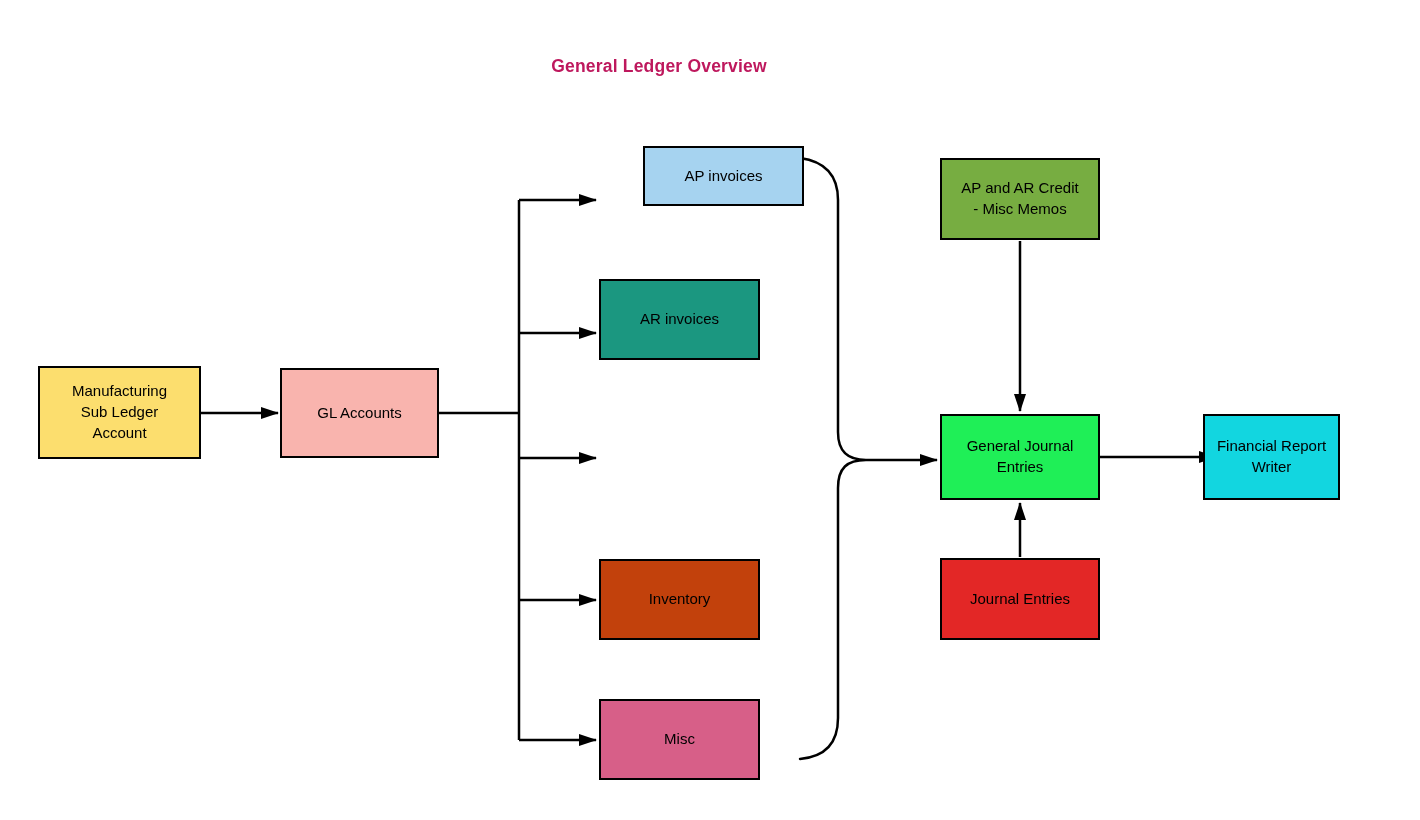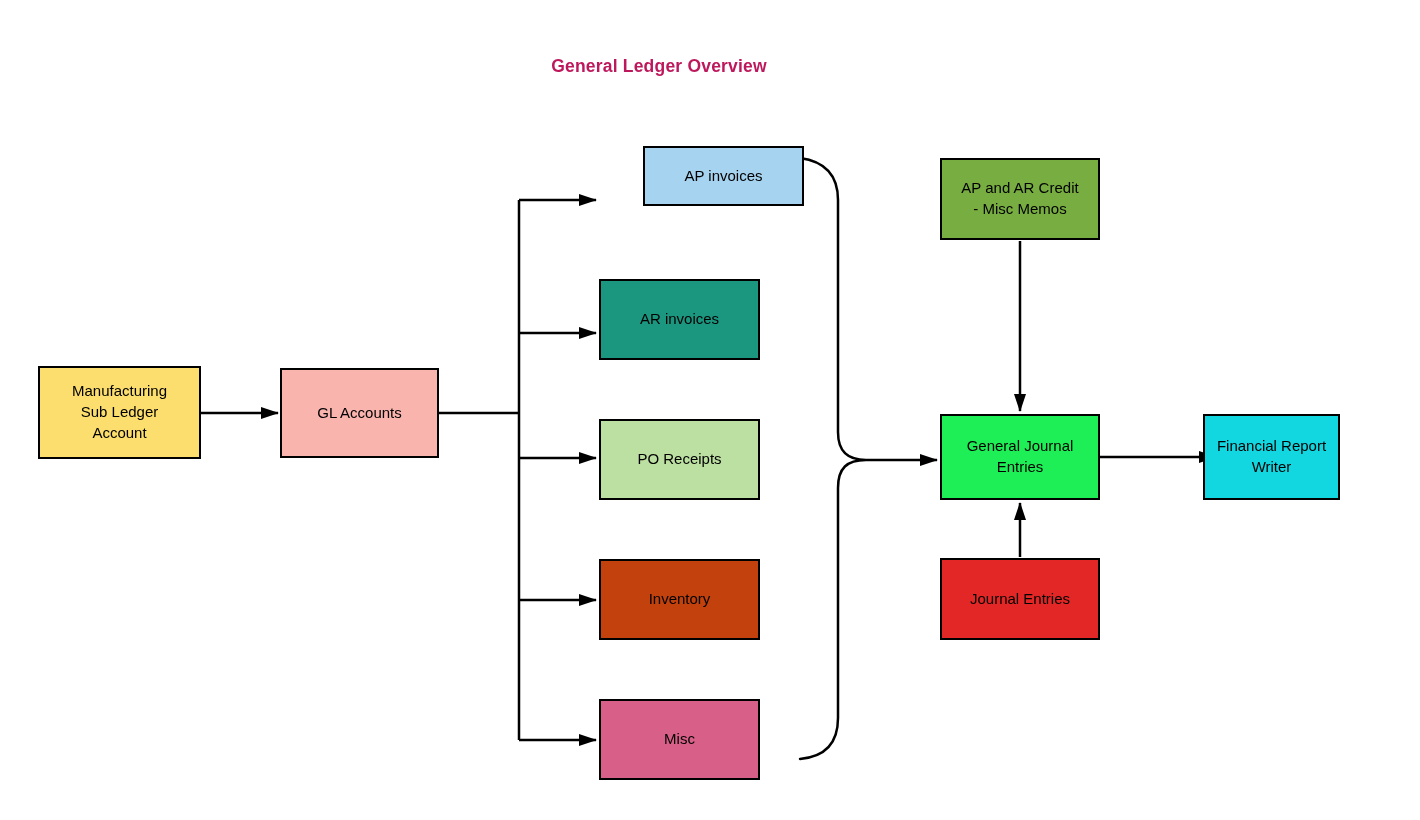--- a/index.html
+++ b/index.html
@@ -113,23 +113,20 @@
   </div>
 
   <div class="node" id="node-ap" style="background-color: rgb(166, 211, 240);">
     <span class="node-label">AP invoices</span>
   </div>
 
   <div class="node" id="node-ar" style="background-color: rgb(27, 151, 128);">
     <span class="node-label">AR invoices</span>
   </div>
 
-  <div class="node" id="node-po" style="background-color: rgb(188, 223, 162);">
-    <span class="node-label">PO Receipts</span>
-  </div>
 
   <div class="node" id="node-inv" style="background-color: #c2410c;">
     <span class="node-label">Inventory</span>
   </div>
 
   <div class="node" id="node-misc" style="background-color: rgb(215, 95, 136); justify-content: center;">
     <span class="node-label">Misc</span>
   </div>
 
   <div class="node" id="node-memos" style="background-color: rgb(119, 173, 65);">

